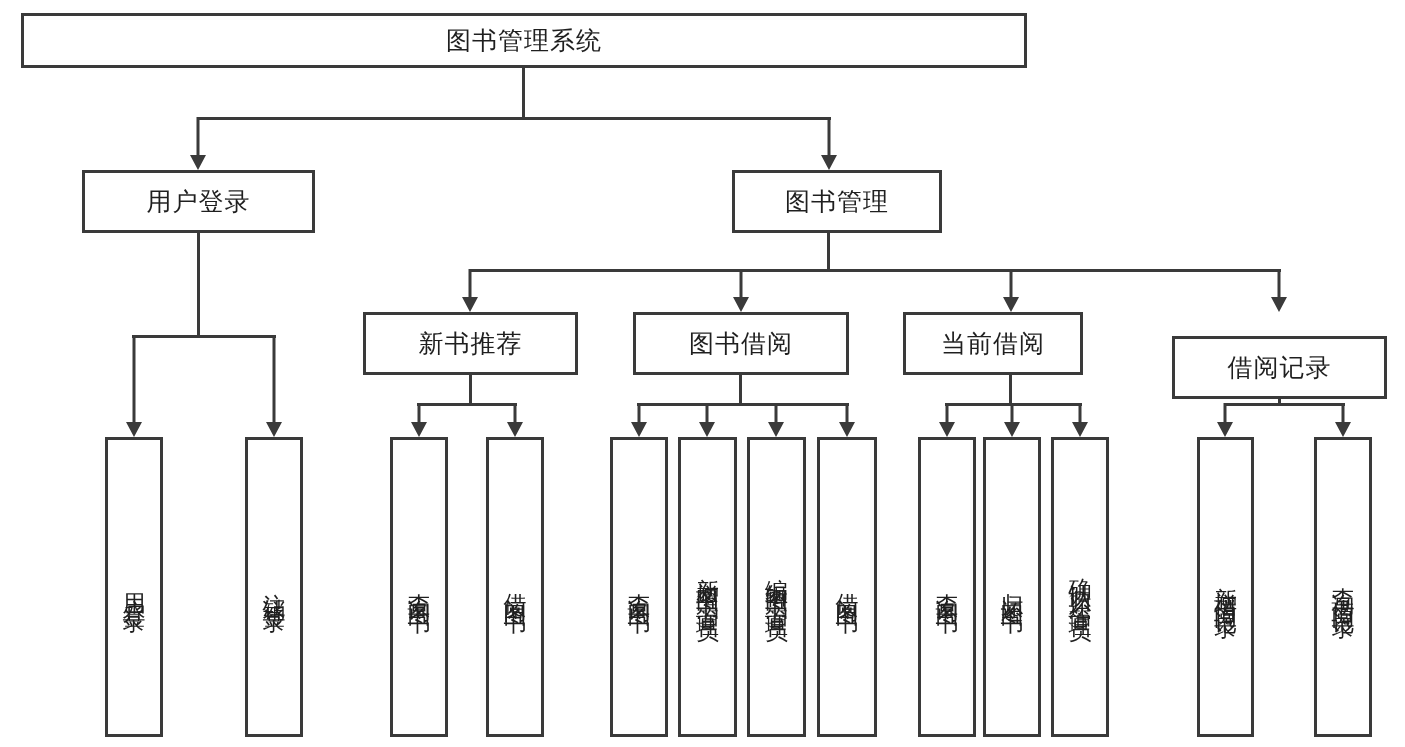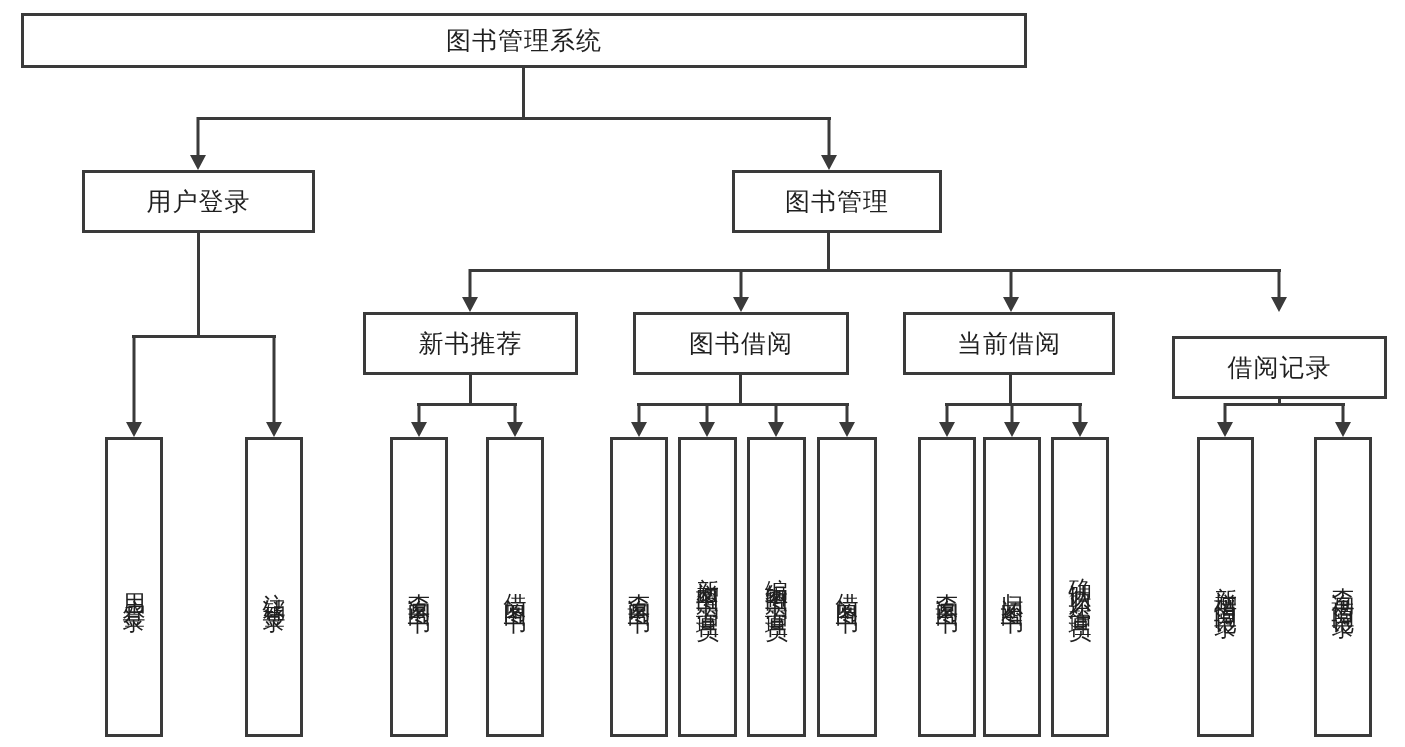--- a/index.html
+++ b/index.html
@@ -68,21 +68,21 @@
 
 <div class="stage">
 
   <div class="box" style="left:21px;top:13px;width:1006px;height:55px;">图书管理系统</div>
 
   <div class="box" style="left:82px;top:170px;width:233px;height:63px;">用户登录</div>
   <div class="box" style="left:712px;top:170px;width:210px;height:63px;margin-left:20px;">图书管理</div>
 
   <div class="box" style="left:363px;top:312px;width:215px;height:63px;">新书推荐</div>
   <div class="box" style="left:633px;top:312px;width:216px;height:63px;">图书借阅</div>
-  <div class="box" style="left:903px;top:312px;width:212px;height:63px;">当前借阅</div>
+  <div class="box" style="left:903px;top:312px;width:180px;height:63px;">当前借阅</div>
   <div class="box" style="left:1172px;top:312px;width:215px;height:63px;margin-top:24px;">借阅记录</div>
 
   <div class="box leaf" style="left:105px;top:437px;width:58px;height:300px;">用户登录</div>
   <div class="box leaf" style="left:245px;top:437px;width:58px;height:300px;">注销登录</div>
 
   <div class="box leaf" style="left:390px;top:437px;width:58px;height:300px;">查询图书</div>
   <div class="box leaf" style="left:486px;top:437px;width:58px;height:300px;">借阅图书</div>
 
   <div class="box leaf" style="left:610px;top:437px;width:58px;height:300px;">查询图书</div>
   <div class="box leaf" style="left:678px;top:437px;width:59px;height:300px;">新增图书（管理员）</div>

